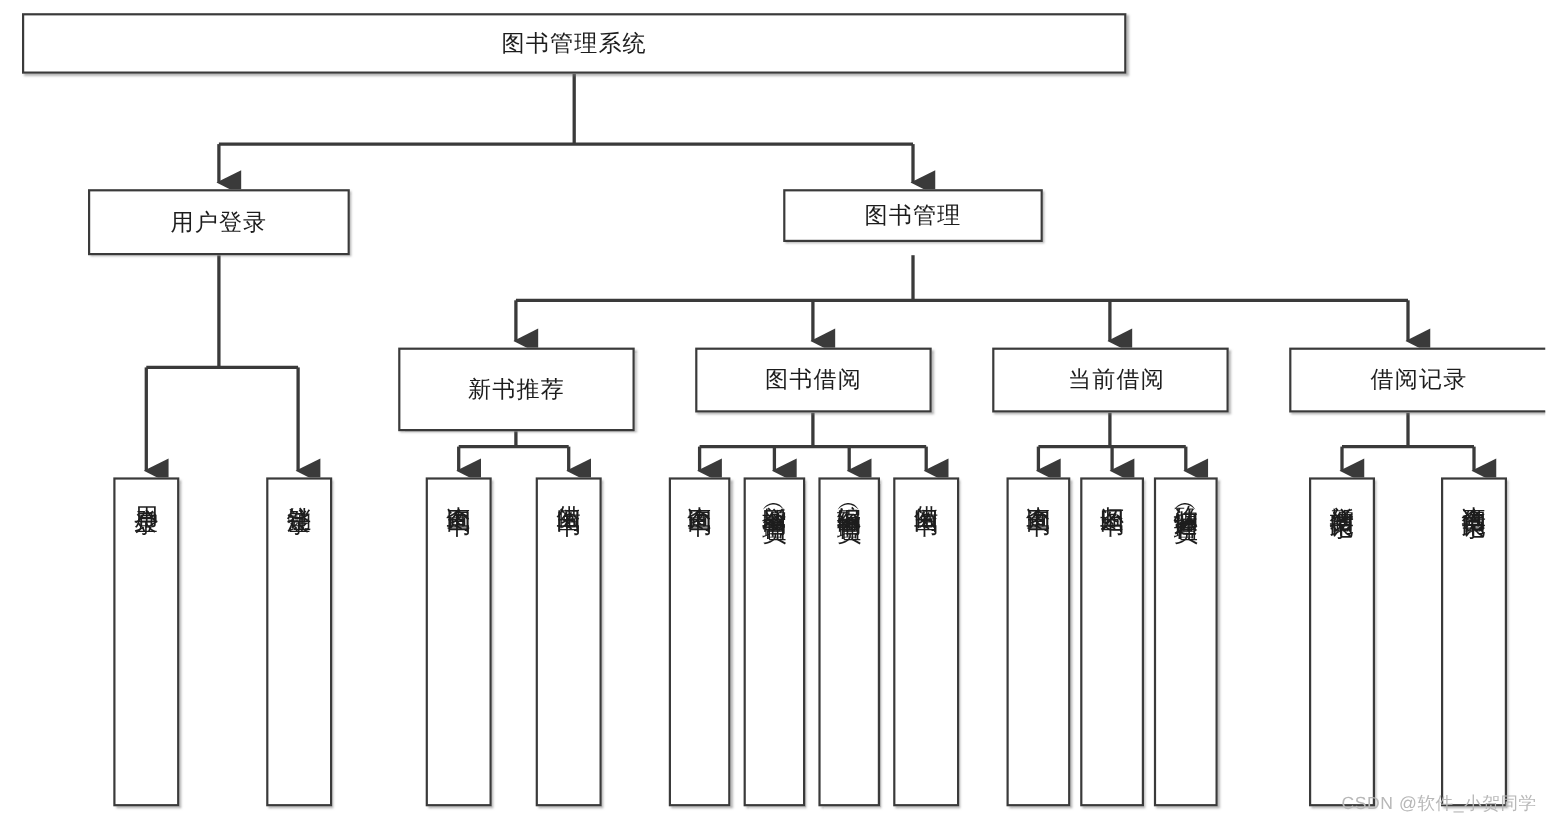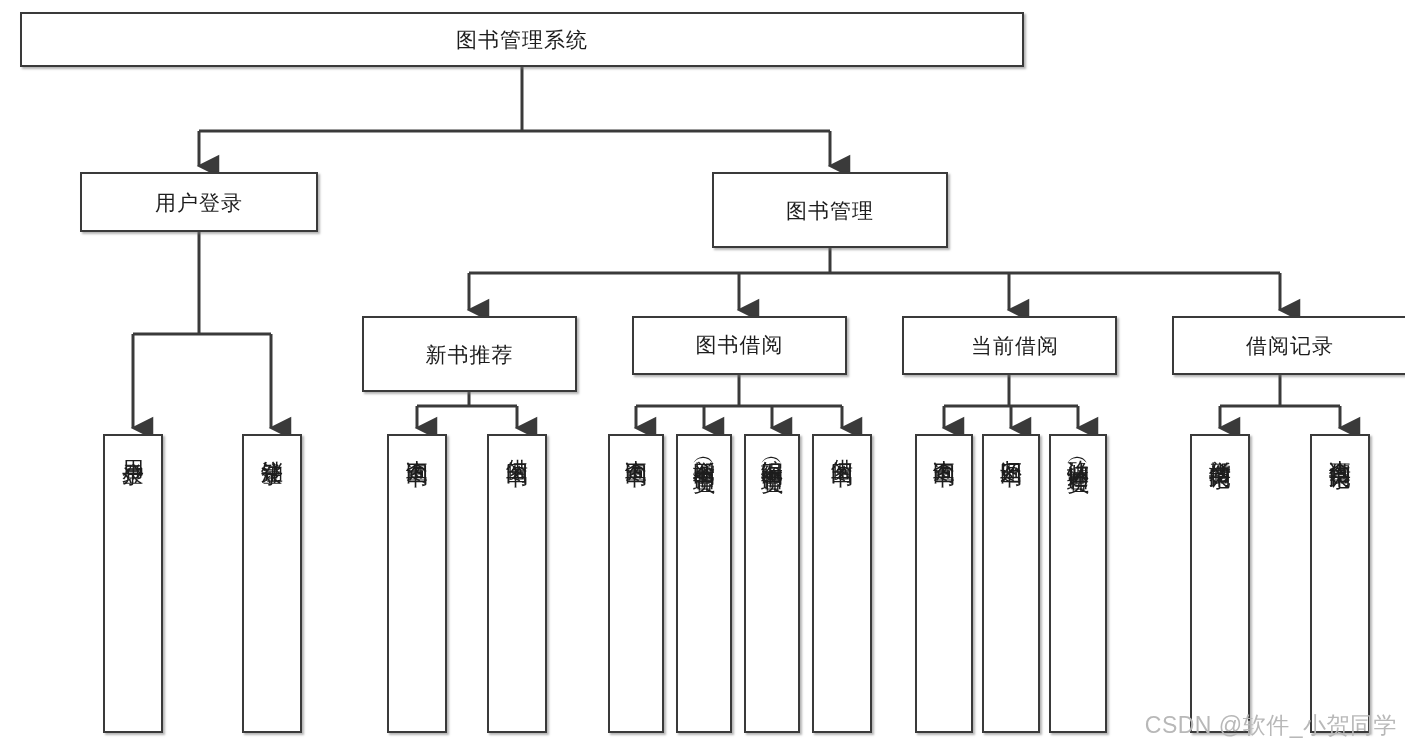--- a/index.html
+++ b/index.html
@@ -54,21 +54,21 @@
     writing-mode: vertical-rl;
     text-orientation: upright;
     line-height: 1.18;
     letter-spacing: 2px;
     white-space: nowrap;
   }
   #watermark {
     position: absolute;
     right: 8px;
     bottom: 6px;
-    font-size: 23px;
+    font-size: 16px;
     color: #b8b8b8;
     white-space: nowrap;
     letter-spacing: 0.5px;
   }
 </style>
 </head>
 <body>
 
 <div id="canvas">
 
@@ -124,21 +124,21 @@
     </g>
   </svg>
 
   <div class="node h" style="left:20px; top:12px; width:1004px; height:55px;">
     <span class="lbl">图书管理系统</span>
   </div>
 
   <div class="node h" style="left:80px; top:172px; width:238px; height:60px;">
     <span class="lbl">用户登录</span>
   </div>
-  <div class="node h" style="left:712px; top:172px; width:236px; height:76px;">
+  <div class="node h" style="left:712px; top:172px; width:236px; height:48px;">
     <span class="lbl">图书管理</span>
   </div>
 
   <div class="node h" style="left:362px; top:316px; width:215px; height:76px;">
     <span class="lbl">新书推荐</span>
   </div>
   <div class="node h" style="left:632px; top:316px; width:215px; height:59px;font-family:Liberation Serif, serif;">
     <span class="lbl">图书借阅</span>
   </div>
   <div class="node h" style="left:902px; top:316px; width:215px; height:59px;padding-left:11px;">

